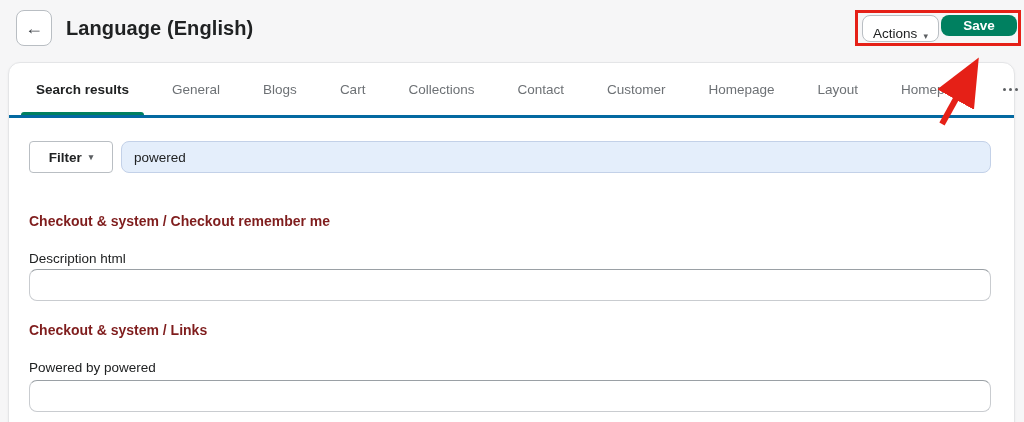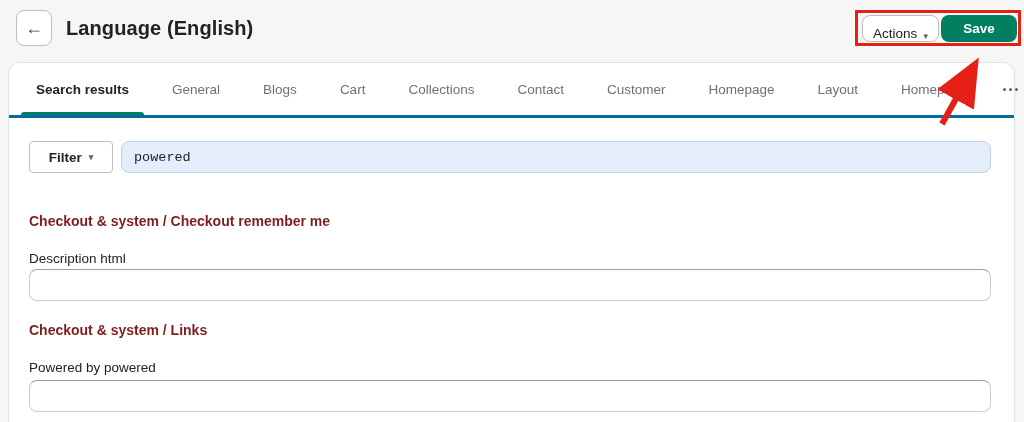--- a/index.html
+++ b/index.html
@@ -36,21 +36,21 @@
     border:1px solid #b9bec3;
     border-radius:8px;
     font-size:13.5px; color:#202223;
     font-family:"Liberation Sans", sans-serif;
     display:flex; align-items:flex-end; justify-content:center; gap:6px;
     cursor:pointer;
   }
   .caret { font-size:9px; color:#5c5f62; line-height:1; }
   .save-btn {
     position:absolute; left:941px; top:15px;
-    width:76px; height:27px;
+    width:76px; height:21px;
     background:#008060;
     border:none;
     border-radius:8px;
     color:#ffffff;
     font-size:13.5px; font-weight:700;
     font-family:"Liberation Sans", sans-serif;
     display:flex; align-items:center; justify-content:center;
     cursor:pointer;
   }
 
@@ -128,21 +128,21 @@
     display:flex; align-items:center; justify-content:center; gap:7px;
     cursor:pointer;
   }
   .search-input {
     flex:1; height:32px;
     background:#e4eefb;
     border:1px solid #c3d1e8;
     border-radius:8px;
     padding:0 12px;
     font-size:13.5px; color:#202223;
-    font-family:Liberation Mono, monospace;
+    font-family:Liberation Sans, sans-serif;
     outline:none;
   }
 
   
   .section-heading {
     position:absolute; left:20px;
     font-size:14px; font-weight:700; color:#7f1d1d;
   }
   .field-label {
     position:absolute; left:20px;

